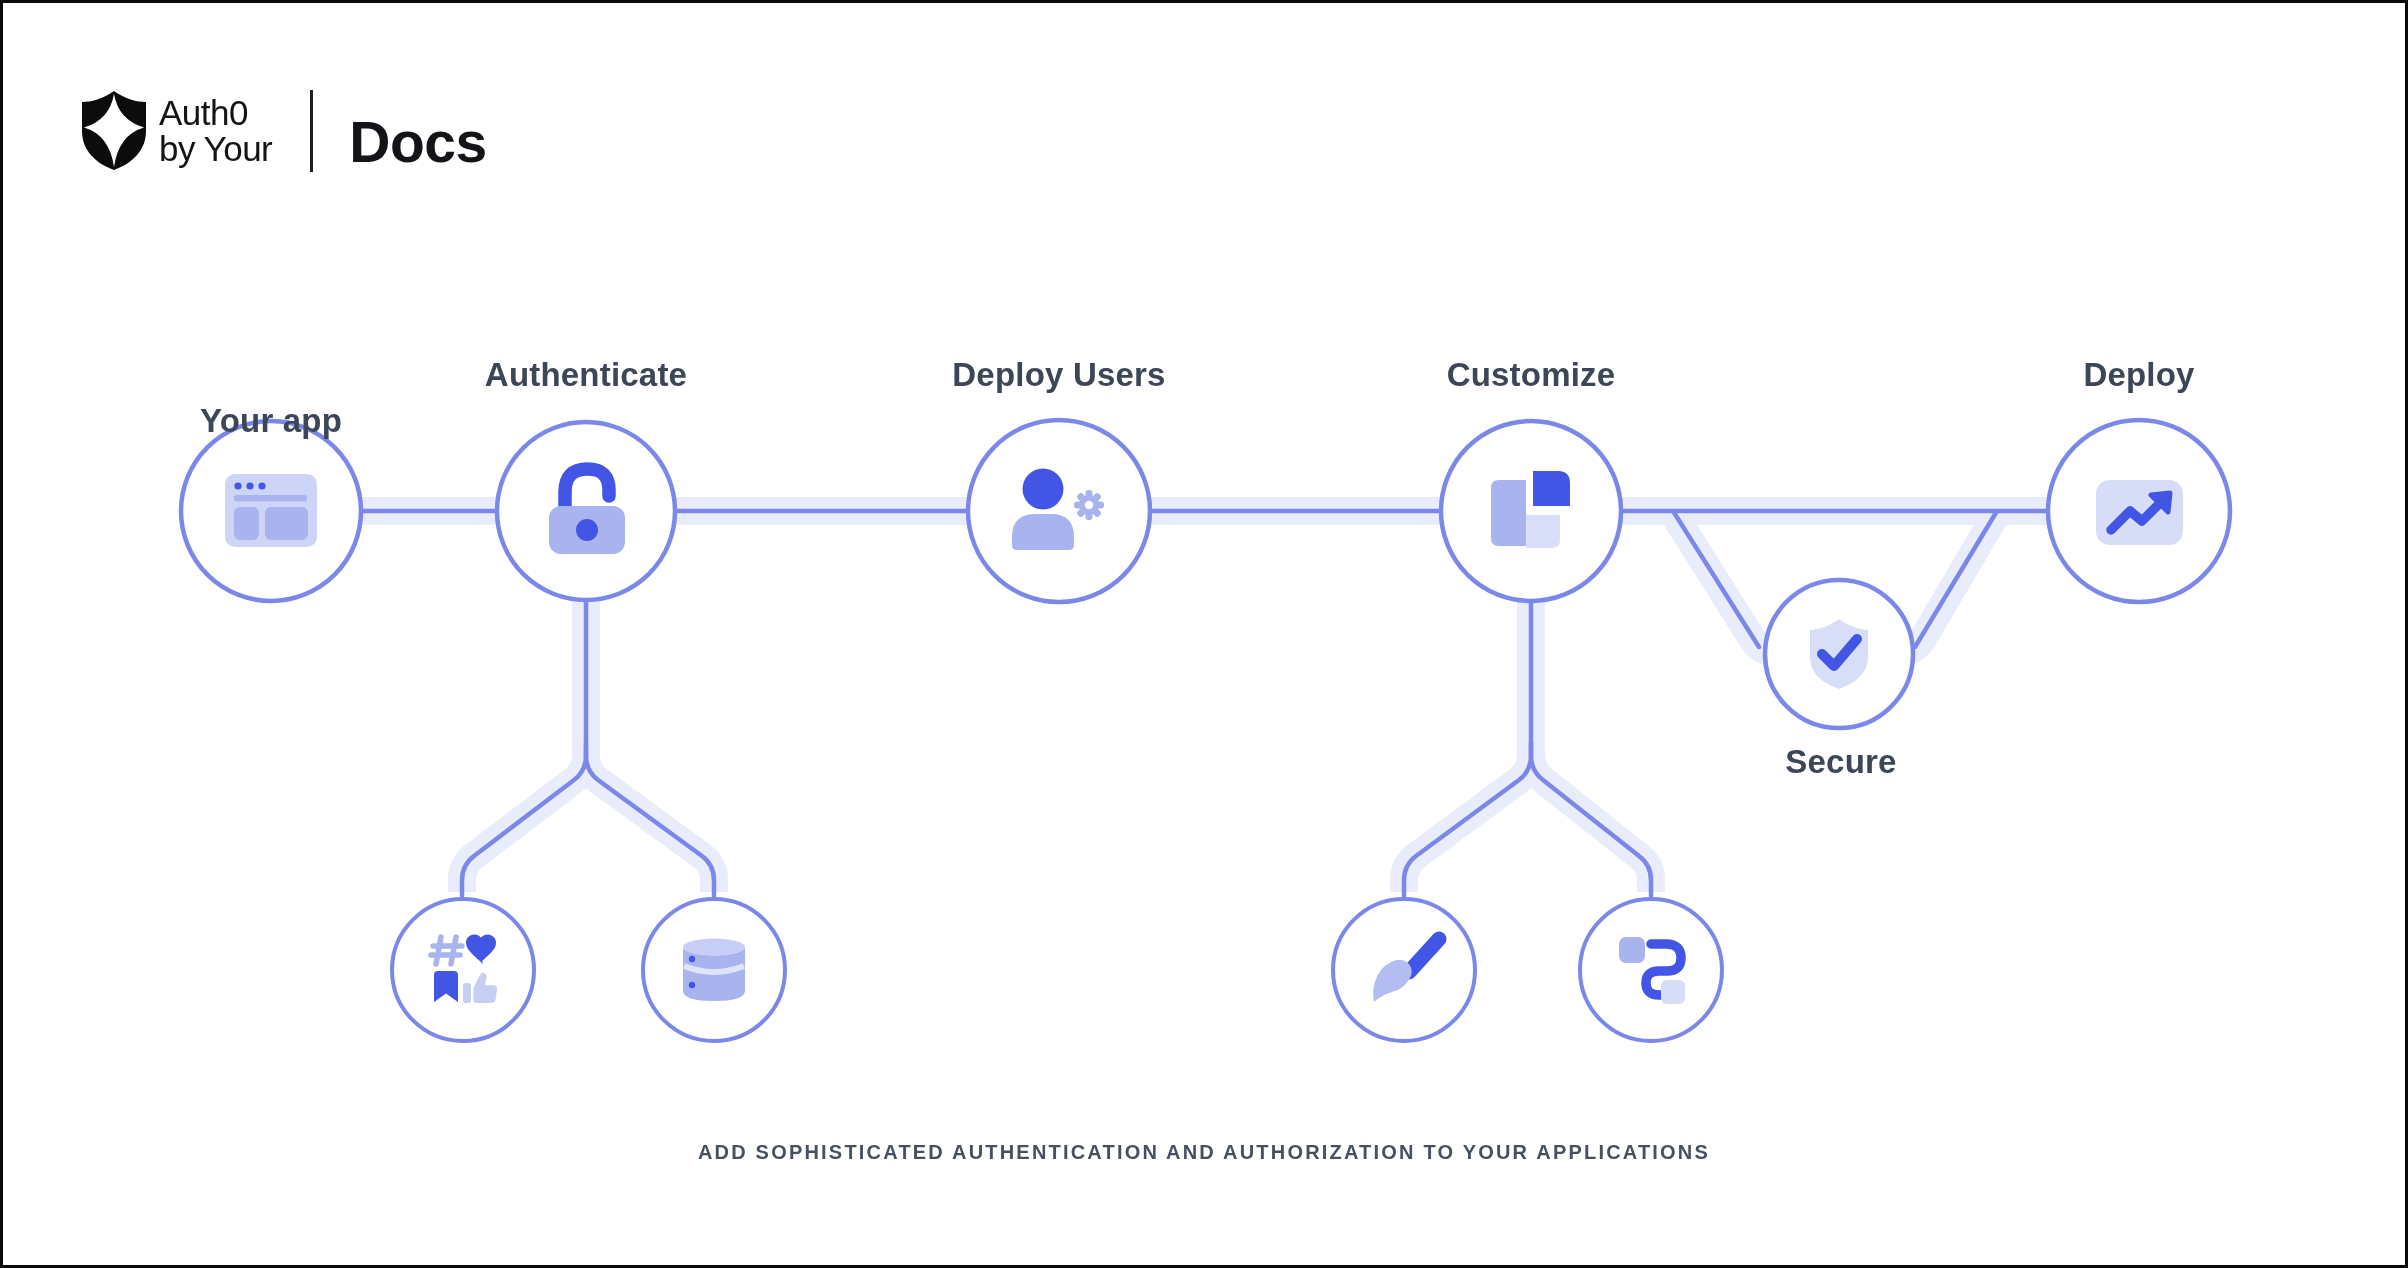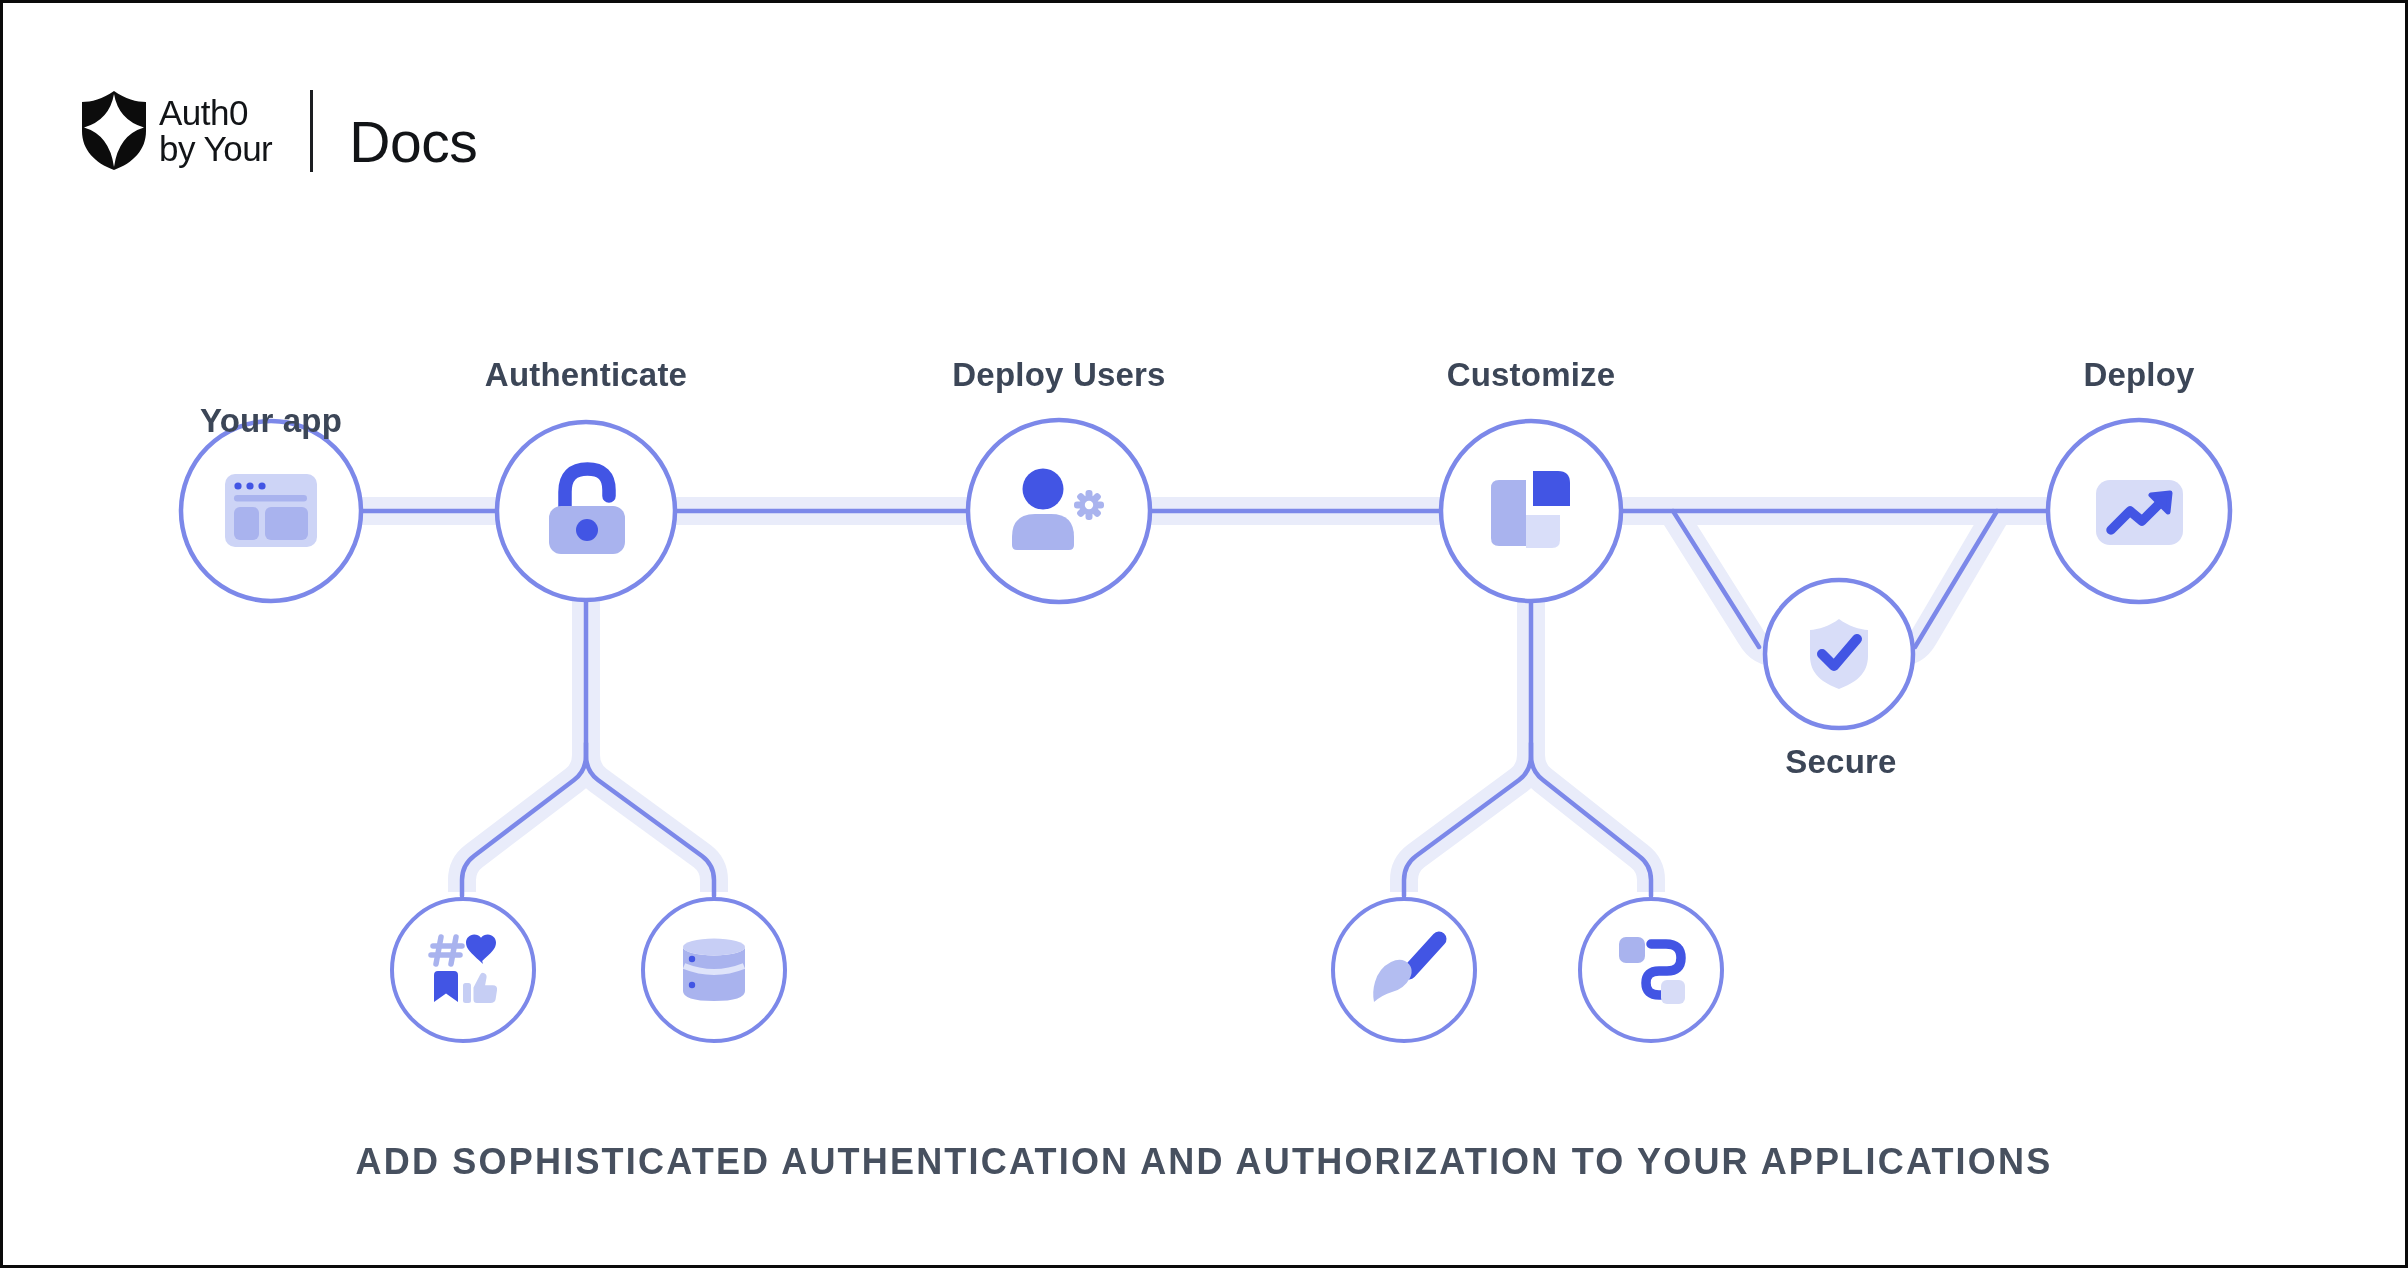--- a/index.html
+++ b/index.html
@@ -25,42 +25,42 @@
     margin-left:12px;
     color:#121417;
     font-size:35px;line-height:1.04;font-weight:500;
     letter-spacing:-0.5px;
   }
   .brand-divider{
     width:3px;height:82px;background:#1c1e21;
     margin-left:38px;margin-right:36px;
   }
   .product-name{
-    color:#121417;font-size:57px;font-weight:400;
+    color:#121417;font-size:57px;font-weight:700;
     letter-spacing:-0.5px;margin-top:22px;
   }
 
   
   .node-label{
     position:absolute;
     transform:translateX(-50%);
     font-size:33px;font-weight:700;color:#3c4657;
     white-space:nowrap;letter-spacing:0.2px;
   }
   .lbl-your-app{left:268px;top:353px;margin-top:46px;}
   .lbl-authenticate{left:583px;top:353px;}
   .lbl-manage-users{left:1056px;top:353px;}
   .lbl-customize{left:1528px;top:353px;}
   .lbl-deploy{left:2136px;top:353px;}
   .lbl-secure{left:1838px;top:740px;}
 
   .caption{
     position:absolute;left:0;right:0;top:1138px;
     text-align:center;
-    font-size:36px;font-weight:700;color:#47505f;
+    font-size:20px;font-weight:700;color:#47505f;
     letter-spacing:2.2px;
   }
 </style>
 </head>
 <body>
 
 <div class="stage">
 
   <svg class="diagram" viewBox="0 0 2408 1268">
 

